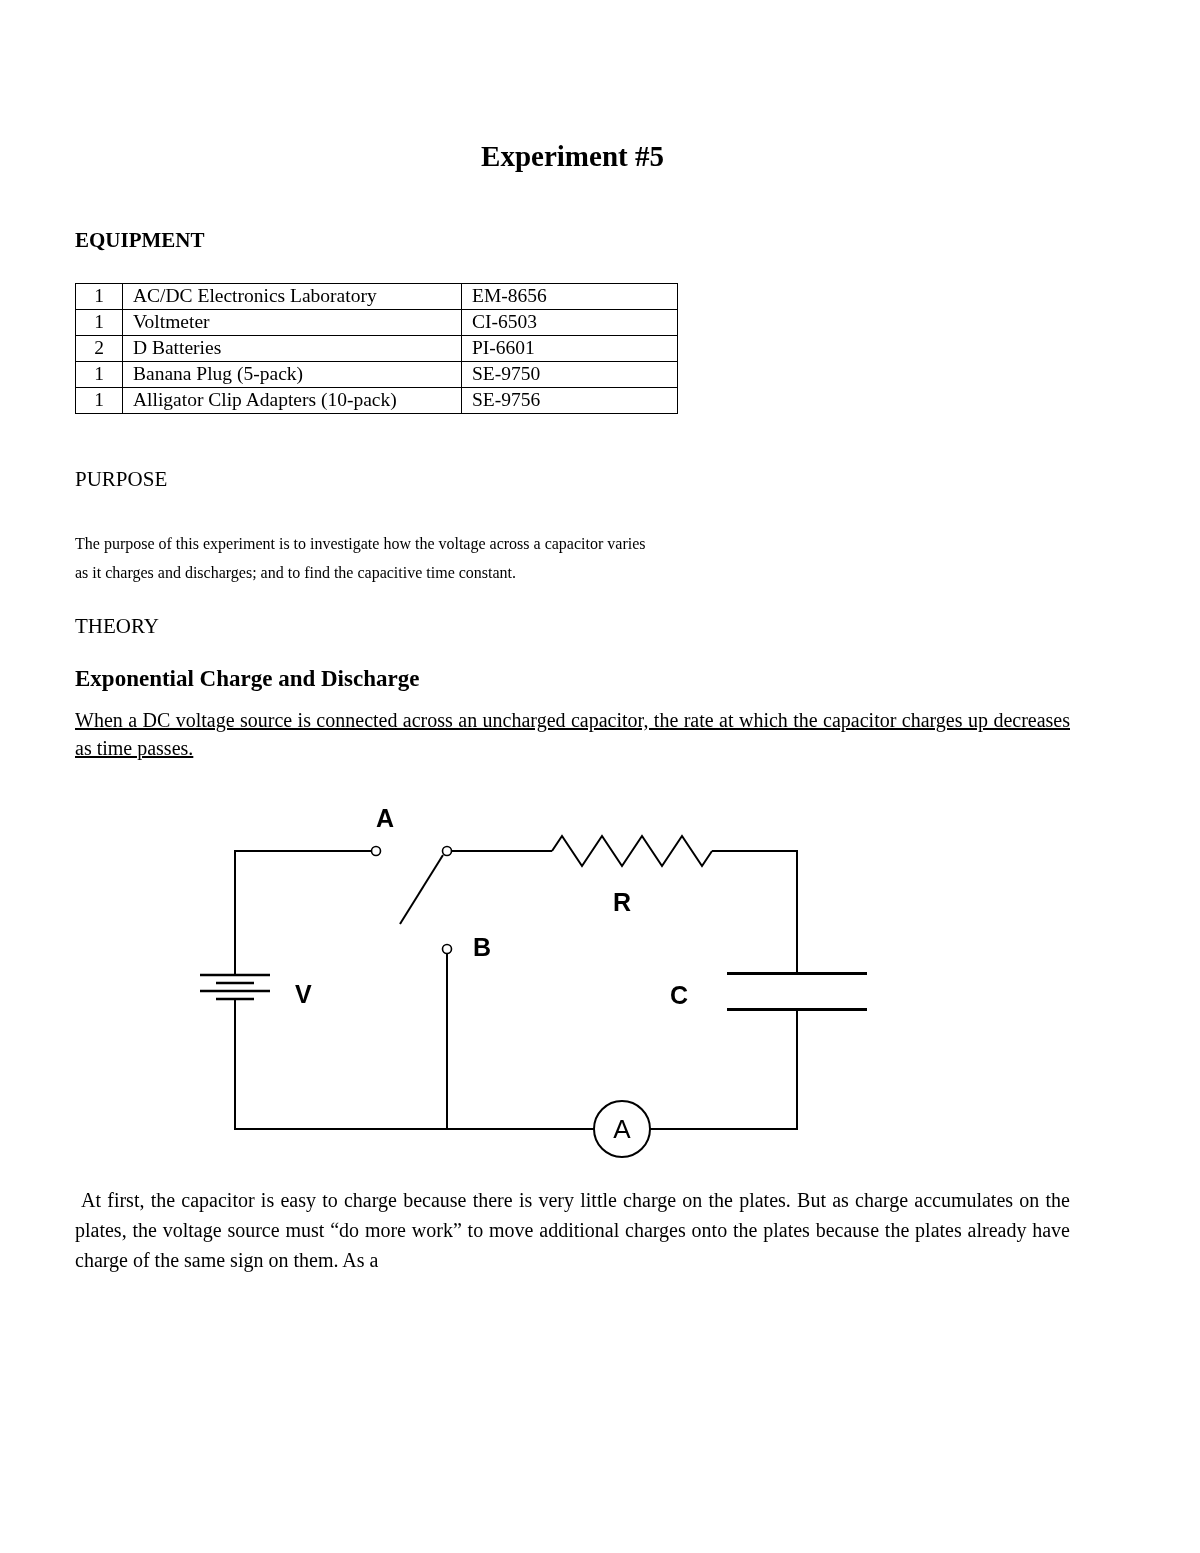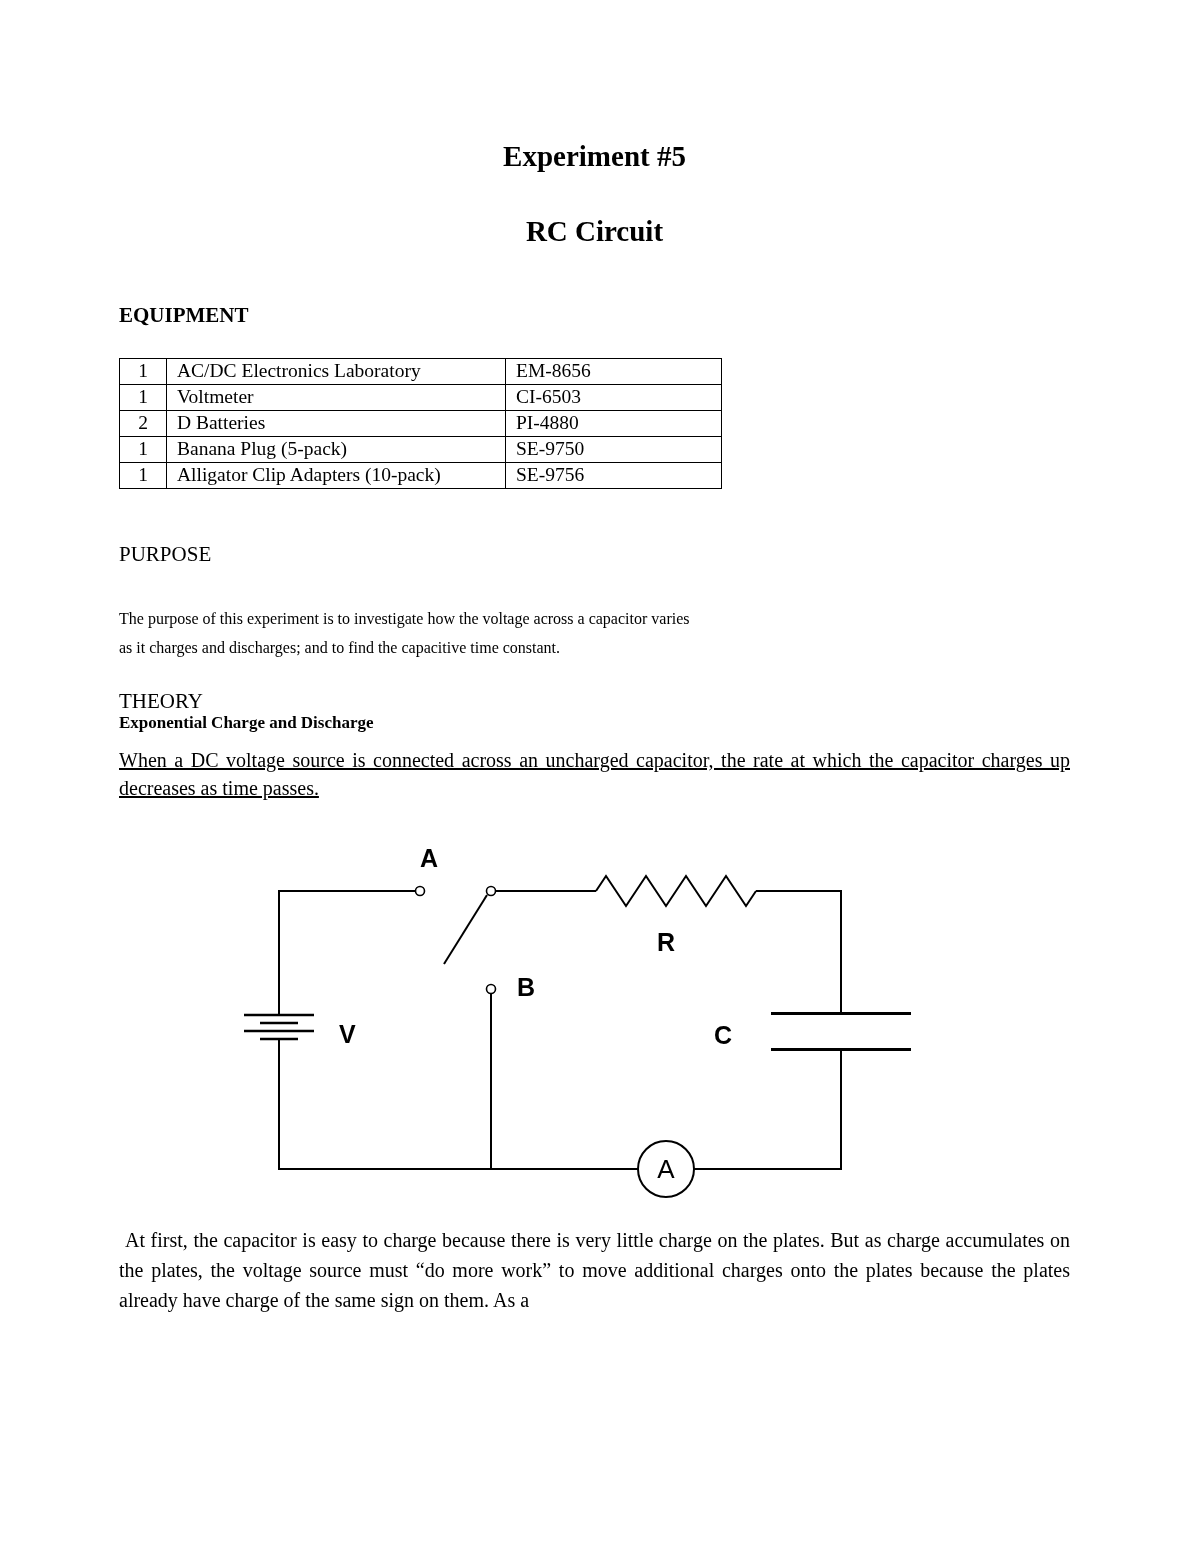--- a/index.html
+++ b/index.html
@@ -1,75 +1,74 @@
 <!DOCTYPE html>
 <html><head>
 <meta charset="utf-8">
 <style>
   html,body{margin:0;padding:0}
   body{background:#e8e8e8;font-family:"Liberation Serif",serif;color:#000}
   .page{
     position:relative;width:1200px;height:1553px;background:#ffffff;
-    padding:141px 130px 0 119px;box-sizing:border-box;overflow:hidden;margin:0 auto;
+    padding:141px 130px 0 75px;box-sizing:border-box;overflow:hidden;margin:0 auto;
   }
   .title{ text-align:center;font-weight:700;font-size:29px;line-height:1.1; }
   .subtitle{ text-align:center;font-weight:700;font-size:29px;line-height:1.1;margin-top:43px; }
   .heading{ font-size:21px;line-height:1.1;font-weight:400; }
   #eq-heading{ margin-top:56px;font-weight:bold; }
   #purpose-heading{ margin-top:54px; }
   #theory-heading{ margin-top:28px; }
   table.equipment{ margin-top:31px;border-collapse:collapse;font-size:19.5px; }
   table.equipment td{
     border:1.5px solid #000;height:25px;padding:0 10px;line-height:1.05;
     vertical-align:middle;
   }
   td.qty{ width:26px;text-align:center;padding:0 4px; }
   td.item{ width:318px; }
   td.part{ width:195px; }
   .purpose-text{ margin-top:38px;font-size:16px;line-height:1.82; }
-  .subheading{ margin-top:0;font-size:17px;font-weight:700;line-height:1.15; }
+  .subheading{ margin-top:28px;font-size:23px;font-weight:700;line-height:1.15; }
   .para{ margin-top:13px;font-size:20px;line-height:1.42;text-align:justify;text-decoration:underline; }
   .figure{ margin-top:26px; }
   .figure svg{ display:block;margin-left:100px; }
   .caption{ text-align:center;font-size:20px;margin-top:6px; }
   .closing{ margin-top:16px;font-size:20px;line-height:1.52;text-align:justify;text-indent:6px; }
   .wire{ stroke:#000;stroke-width:2;fill:none; }
   .plate{ stroke:#000;stroke-width:3;fill:none; }
   .batline{ stroke:#000;stroke-width:2.5;fill:none; }
   .terminal{ fill:#fff;stroke:#000;stroke-width:1.6; }
   .meter{ fill:#fff;stroke:#000;stroke-width:2; }
   .lbl{ font-family:"Liberation Sans",sans-serif;font-weight:700;font-size:25px;fill:#000; }
   .lbl-meter{ font-family:"Liberation Sans",sans-serif;font-weight:400;font-size:26px;fill:#000; }
 </style>
 </head>
 <body>
 
 <div class="page">
 
   <div class="title">Experiment #5</div>
-  <div class="subtitle">RC Circuit</div>
 
   <div class="heading" id="eq-heading">EQUIPMENT</div>
 
   <table class="equipment">
     <tbody>
       <tr>
         <td class="qty">1</td>
         <td class="item">AC/DC Electronics Laboratory</td>
         <td class="part">EM-8656</td>
       </tr>
       <tr>
         <td class="qty">1</td>
         <td class="item">Voltmeter</td>
         <td class="part">CI-6503</td>
       </tr>
       <tr>
         <td class="qty">2</td>
         <td class="item">D Batteries</td>
-        <td class="part">PI-4880</td>
+        <td class="part">PI-6601</td>
       </tr>
       <tr>
         <td class="qty">1</td>
         <td class="item">Banana Plug (5-pack)</td>
         <td class="part">SE-9750</td>
       </tr>
       <tr>
         <td class="qty">1</td>
         <td class="item">Alligator Clip Adapters (10-pack)</td>
         <td class="part">SE-9756</td>

